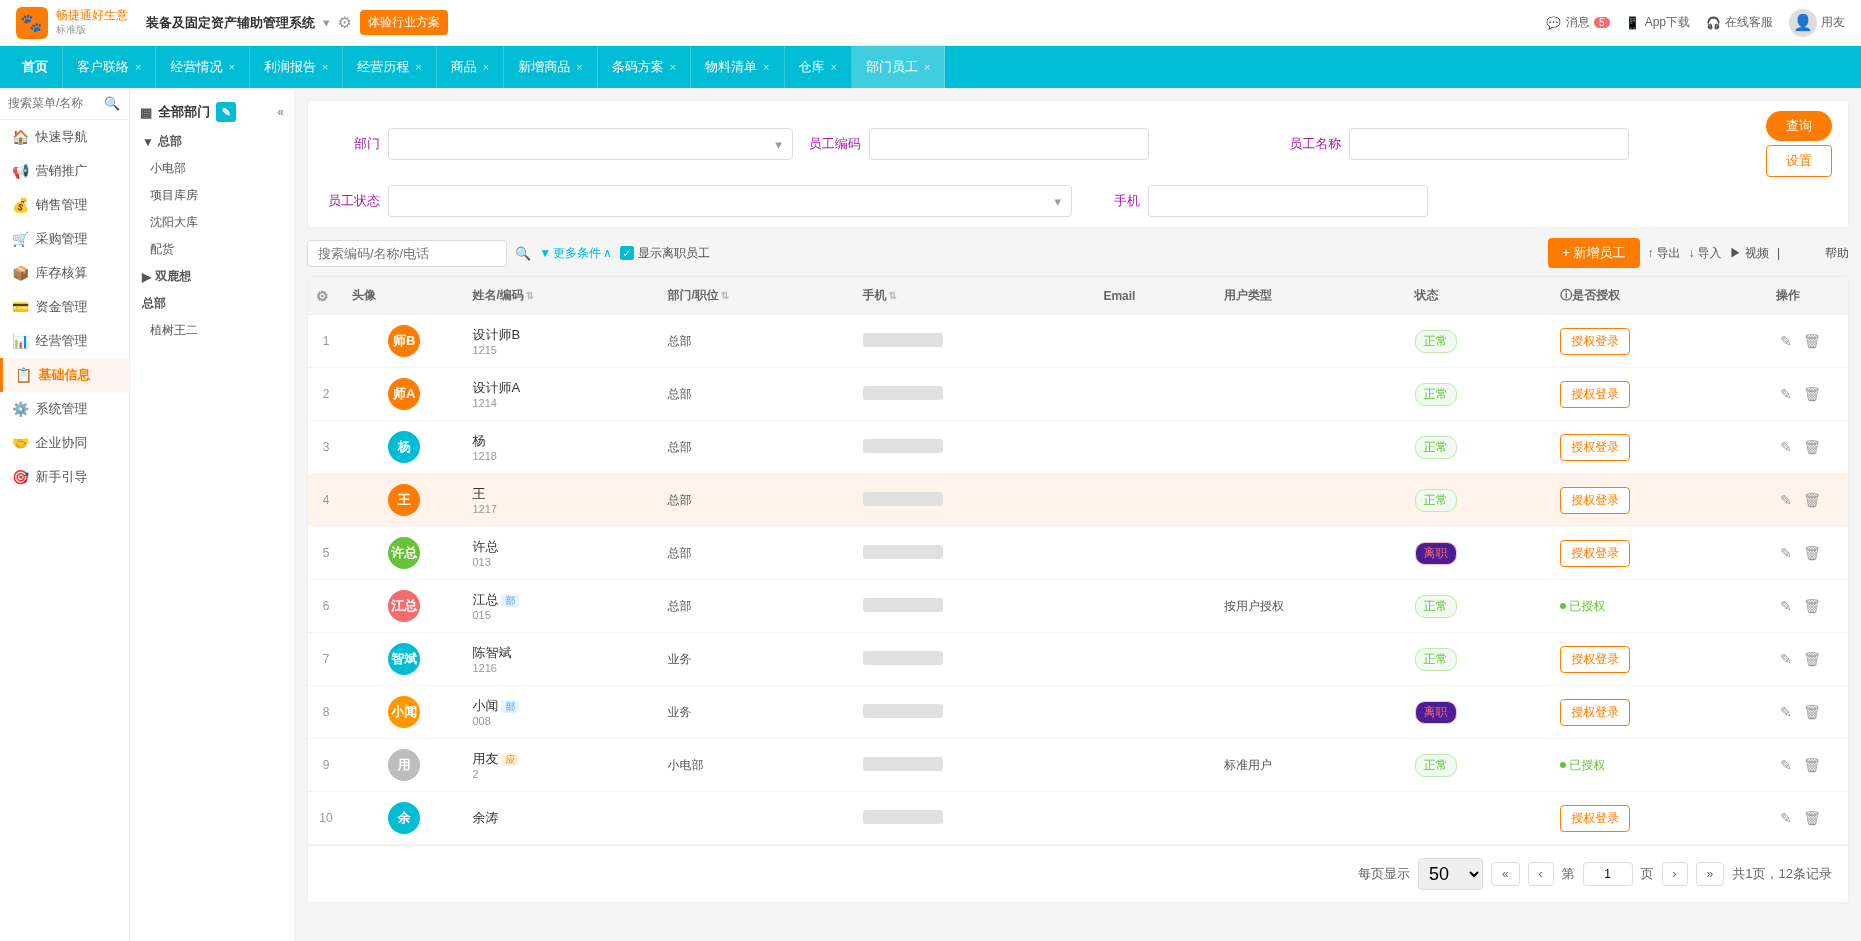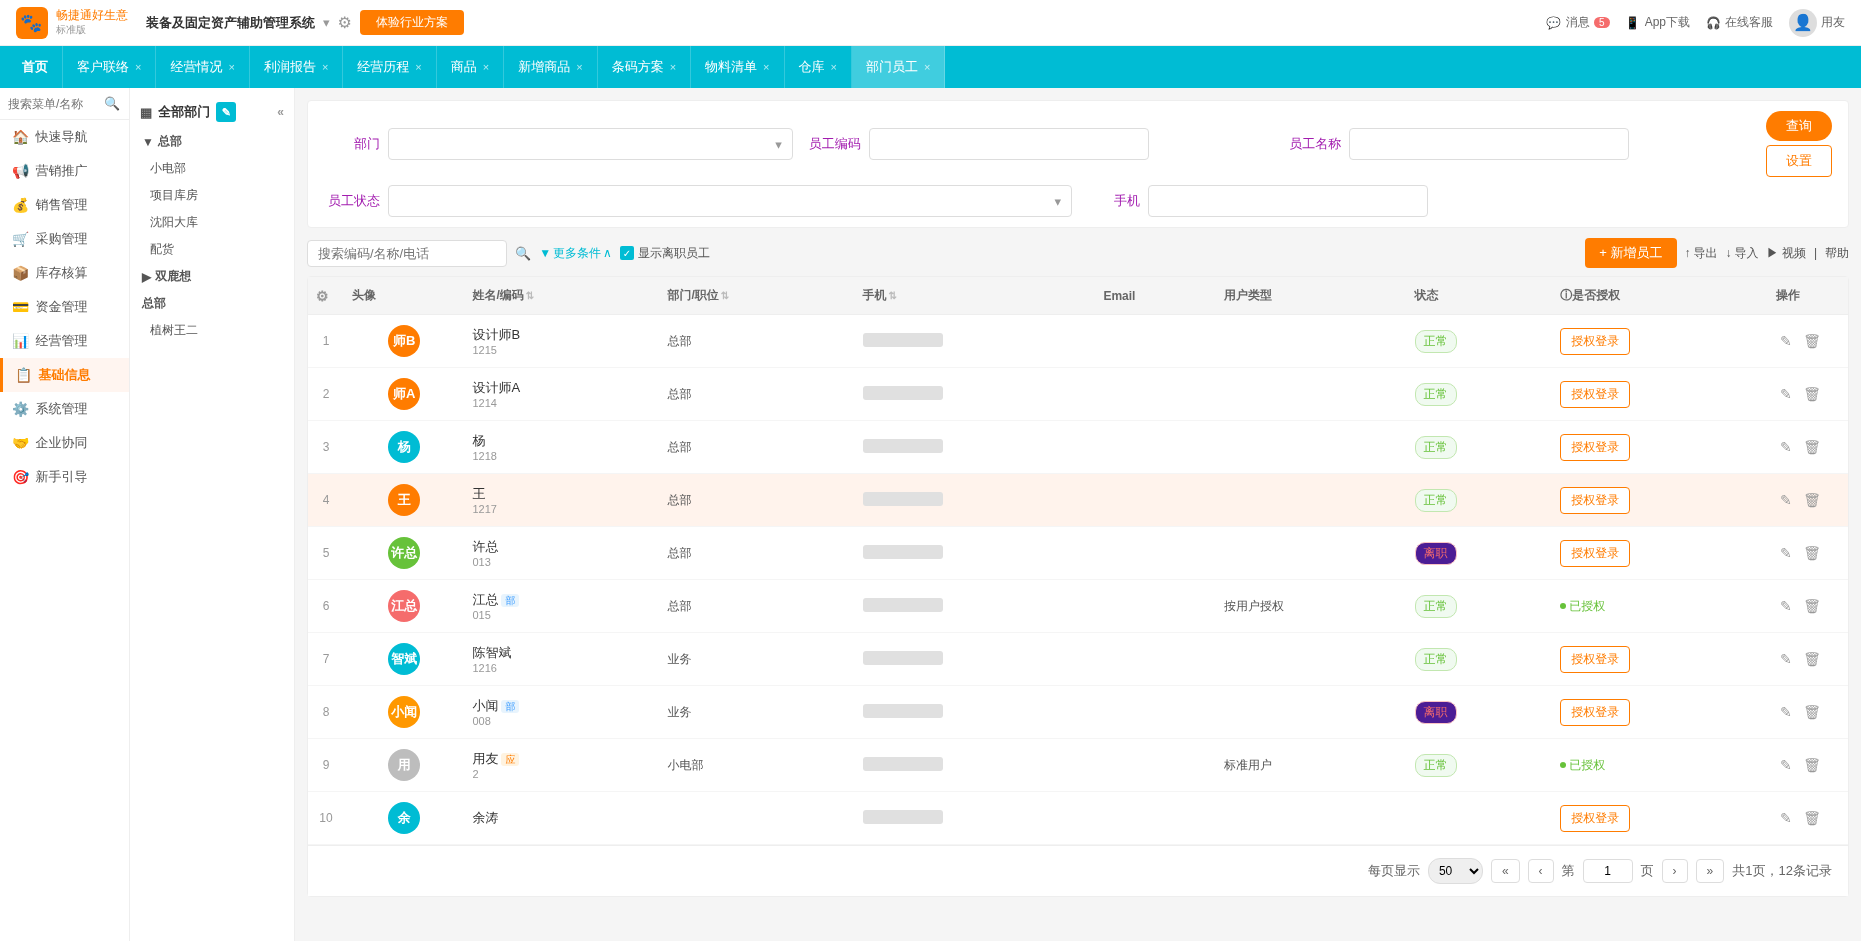--- a/index.html
+++ b/index.html
@@ -13,21 +13,21 @@
     }
     .logo-area { display: flex; align-items: center; gap: 8px; width: 130px; }
     .logo-icon { width: 32px; height: 32px; background: #ff7c00; border-radius: 6px; display: flex; align-items: center; justify-content: center; color: white; font-size: 18px; }
     .logo-text { font-size: 12px; color: #ff7c00; line-height: 1.2; }
     .logo-sub { font-size: 10px; color: #999; }
     .system-title { flex: 1; display: flex; align-items: center; gap: 8px; color: #333; font-size: 13px; }
     .system-title-text { font-weight: bold; }
     .header-actions { display: flex; align-items: center; gap: 16px; }
     .header-btn { display: flex; align-items: center; gap: 4px; color: #666; font-size: 12px; cursor: pointer; }
     .header-btn .badge { background: #f56c6c; color: white; border-radius: 10px; padding: 0 4px; font-size: 10px; min-width: 16px; text-align: center; }
-    .experience-btn { background: #ff7c00; color: white; border: none; border-radius: 4px; padding: 4px 16px; cursor: pointer; font-size: 12px; }
+    .experience-btn { background: #ff7c00; color: white; border: none; border-radius: 4px; padding: 4px 8px; cursor: pointer; font-size: 12px; }
     .user-avatar { width: 28px; height: 28px; background: #ddd; border-radius: 50%; display: flex; align-items: center; justify-content: center; }
 
     
     .nav-bar {
       background: #00bcd4; display: flex; align-items: center;
       height: 42px; padding: 0 8px; overflow: hidden;
     }
     .nav-item {
       padding: 0 14px; height: 54px; display: flex; align-items: center;
       color: white; font-size: 13px; cursor: pointer; white-space: nowrap;
@@ -39,21 +39,21 @@
 
     
     .main-layout { display: flex; height: calc(100vh - 88px); }
 
     
     .sidebar {
       width: 130px; background: white; border-right: 1px solid #eee;
       overflow-y: auto; flex-shrink: 0;
     }
     .sidebar-search {
-      display: flex; align-items: center; padding: 8px;
+      display: flex; align-items: flex-start; padding: 8px;
       border-bottom: 1px solid #eee; gap: 4px;
     }
     .sidebar-search input {
       border: none; outline: none; font-size: 12px; color: #999;
       flex: 1; width: 0;
     }
     .sidebar-menu-item {
       padding: 8px 12px; font-size: 13px; color: #555; cursor: pointer;
       display: flex; align-items: center; gap: 6px;
     }
@@ -150,21 +150,21 @@
     .orange-badge { background: #fff3e0; color: #ff7c00; border-radius: 3px; font-size: 10px; padding: 1px 4px; margin-left: 3px; }
 
     
     .pagination {
       display: flex; align-items: center; justify-content: flex-end;
       padding: 12px 16px; background: white; border-top: 1px solid #eee;
       gap: 8px; font-size: 13px; color: #666;
     }
     .page-btn { border: 1px solid #ddd; background: white; border-radius: 4px; padding: 4px 10px; cursor: pointer; font-size: 12px; color: #666; }
     .page-input { border: 1px solid #ddd; border-radius: 4px; width: 50px; text-align: center; padding: 4px; font-size: 12px; outline: none; }
-    .page-size-select { border: 1px solid #ddd; border-radius: 12px; padding: 4px 6px; font-size: 12px; outline: none; }
+    .page-size-select { border: 1px solid #ddd; border-radius: 4px; padding: 4px 6px; font-size: 18px; outline: none; }
 
     
     .phone-blur { background: #e0e0e0; border-radius: 3px; width: 80px; height: 14px; display: inline-block; }
 
     .gear-icon { font-size: 14px; color: #999; }
     .sort-icon { font-size: 10px; color: #bbb; margin-left: 2px; }
     td.center { text-align: center; }
     .name-code { display: flex; flex-direction: column; }
     .name-code .name { font-weight: 500; }
     .name-code .code { color: #999; font-size: 11px; }
@@ -382,21 +382,21 @@
           </button>
           <button class="import-btn">
             <span>↓</span>
             <span>导入</span>
           </button>
           <span style="color:#555;font-size:12px;cursor:pointer;">
             <span>▶</span>
             <span>视频</span>
           </span>
           <span style="color:#555;font-size:12px;cursor:pointer;">|</span>
-          <span style="color:#555;font-size:12px;cursor:pointer;">帮助</span>
+          <span style="color:#555;font-size:12px;cursor:pointer;margin-left:37px;">帮助</span>
         </div>
       </div>
 
       <div class="table-container">
         <table class="data-table">
           <thead>
             <tr>
               <th style="width:36px;"><span class="gear-icon">⚙</span></th>
               <th><span>头像</span></th>
               <th><span>姓名/编码</span><span class="sort-icon">⇅</span></th>

